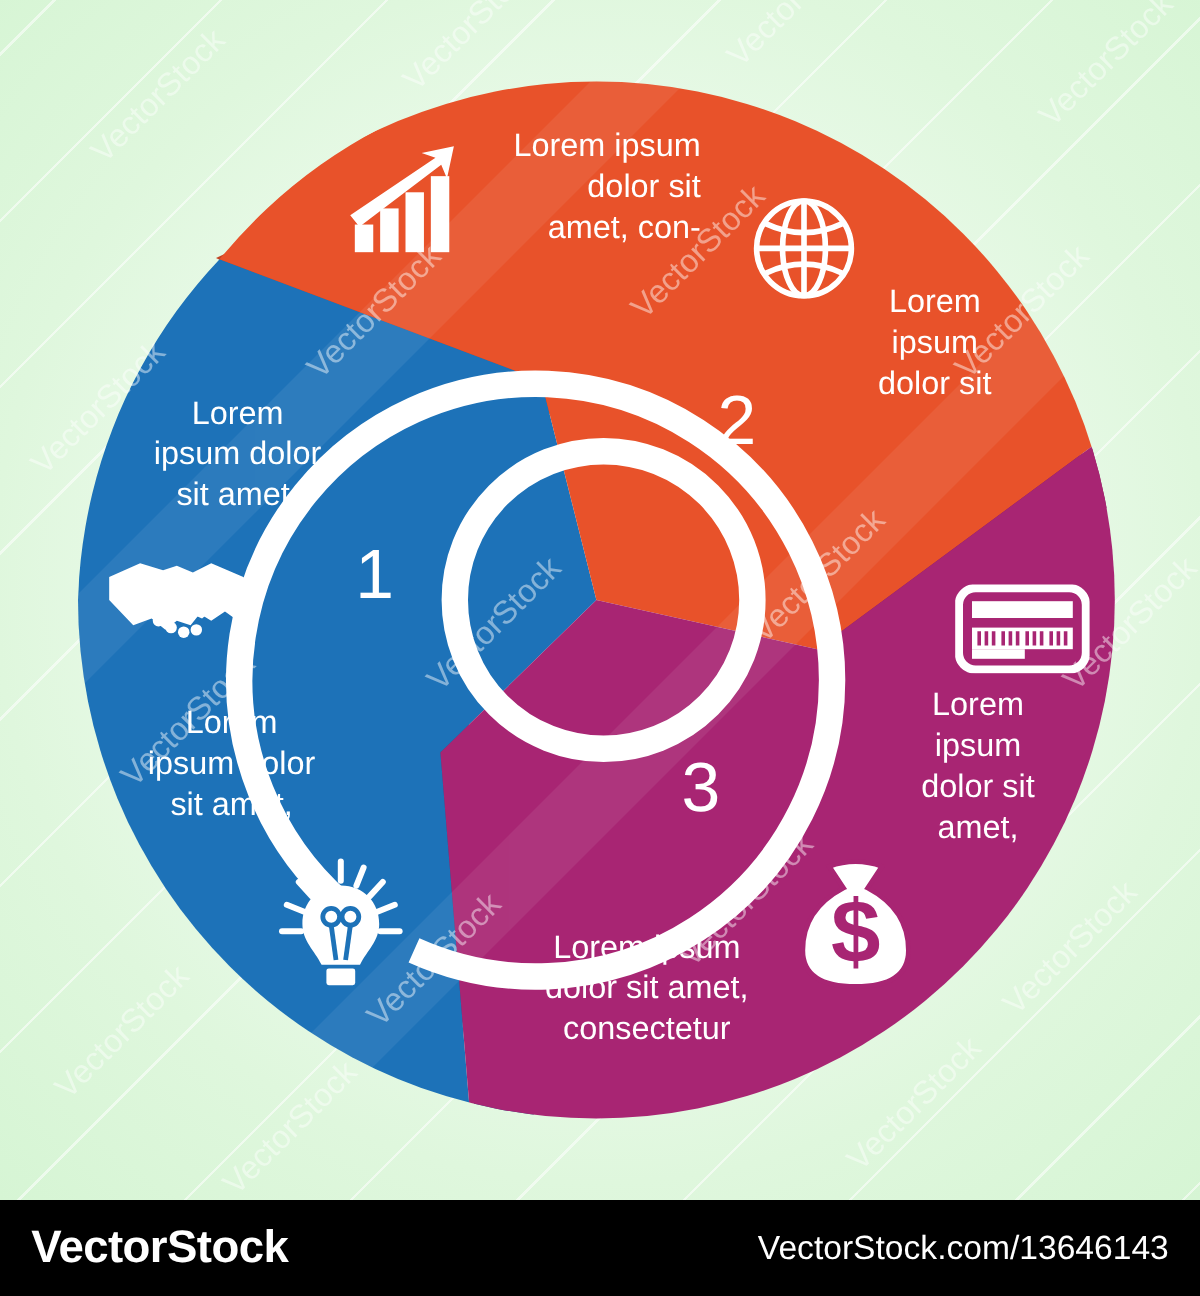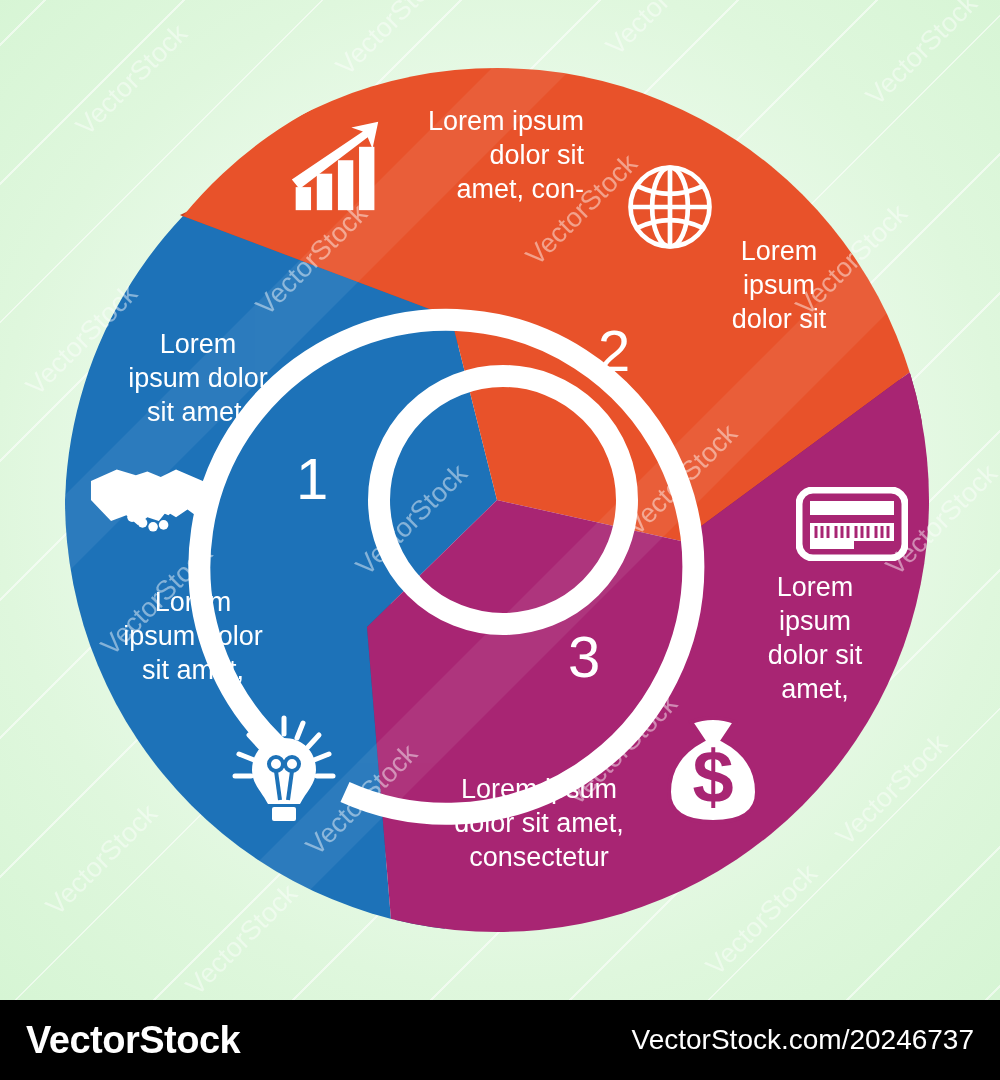--- a/index.html
+++ b/index.html
@@ -320,16 +320,16 @@
     <svg class="icon" id="ic-money" viewBox="0 0 104 116">
       <path fill="#ffffff" stroke="#a82573" stroke-width="4" d="M 30 10 Q 52 2 74 10 L 62 28 Q 96 46 96 80
                Q 96 110 52 110 Q 8 110 8 80 Q 8 46 42 28 Z"></path>
       <text x="52" y="90" font-family="'Liberation Sans', sans-serif" font-size="74" font-weight="bold" fill="#a82573" text-anchor="middle">$</text>
     </svg>
 
   </div>
 
   <div id="footer">
     <div id="brand">VectorStock</div>
-    <div id="srcurl">VectorStock.com/20246737</div>
+    <div id="srcurl">VectorStock.com/13646143</div>
   </div>
 
 </div>
 
 </body></html>

